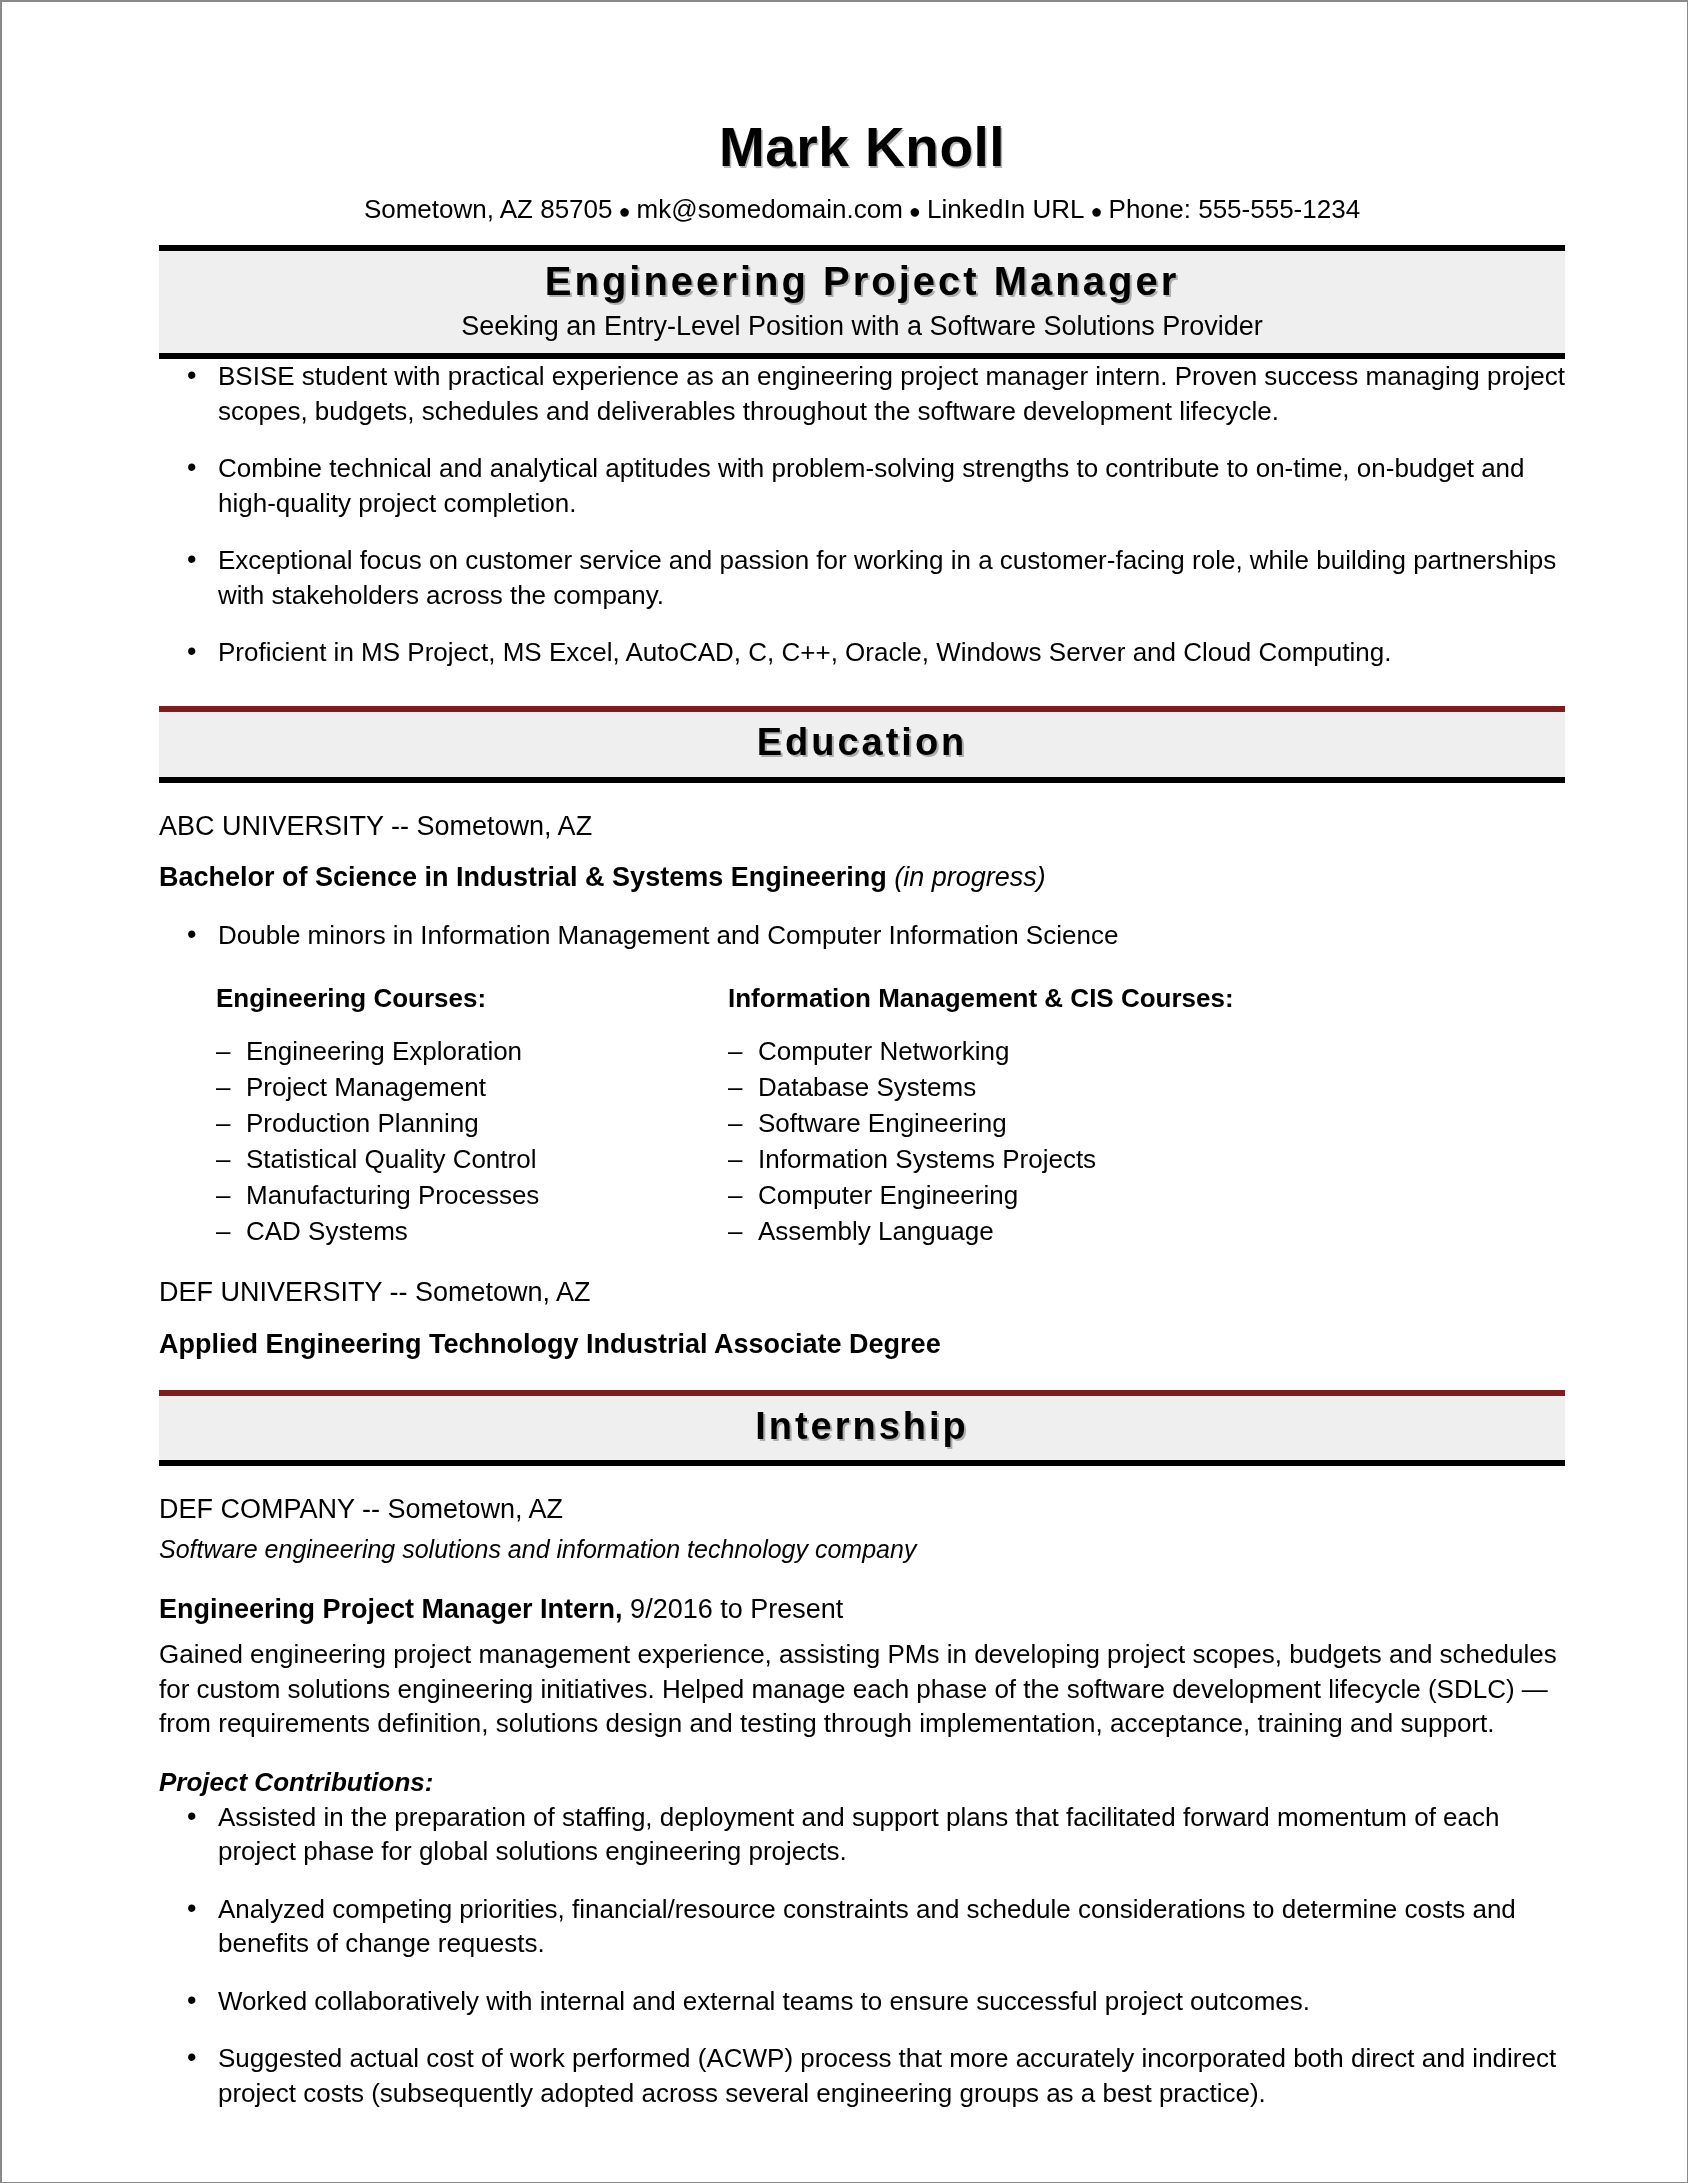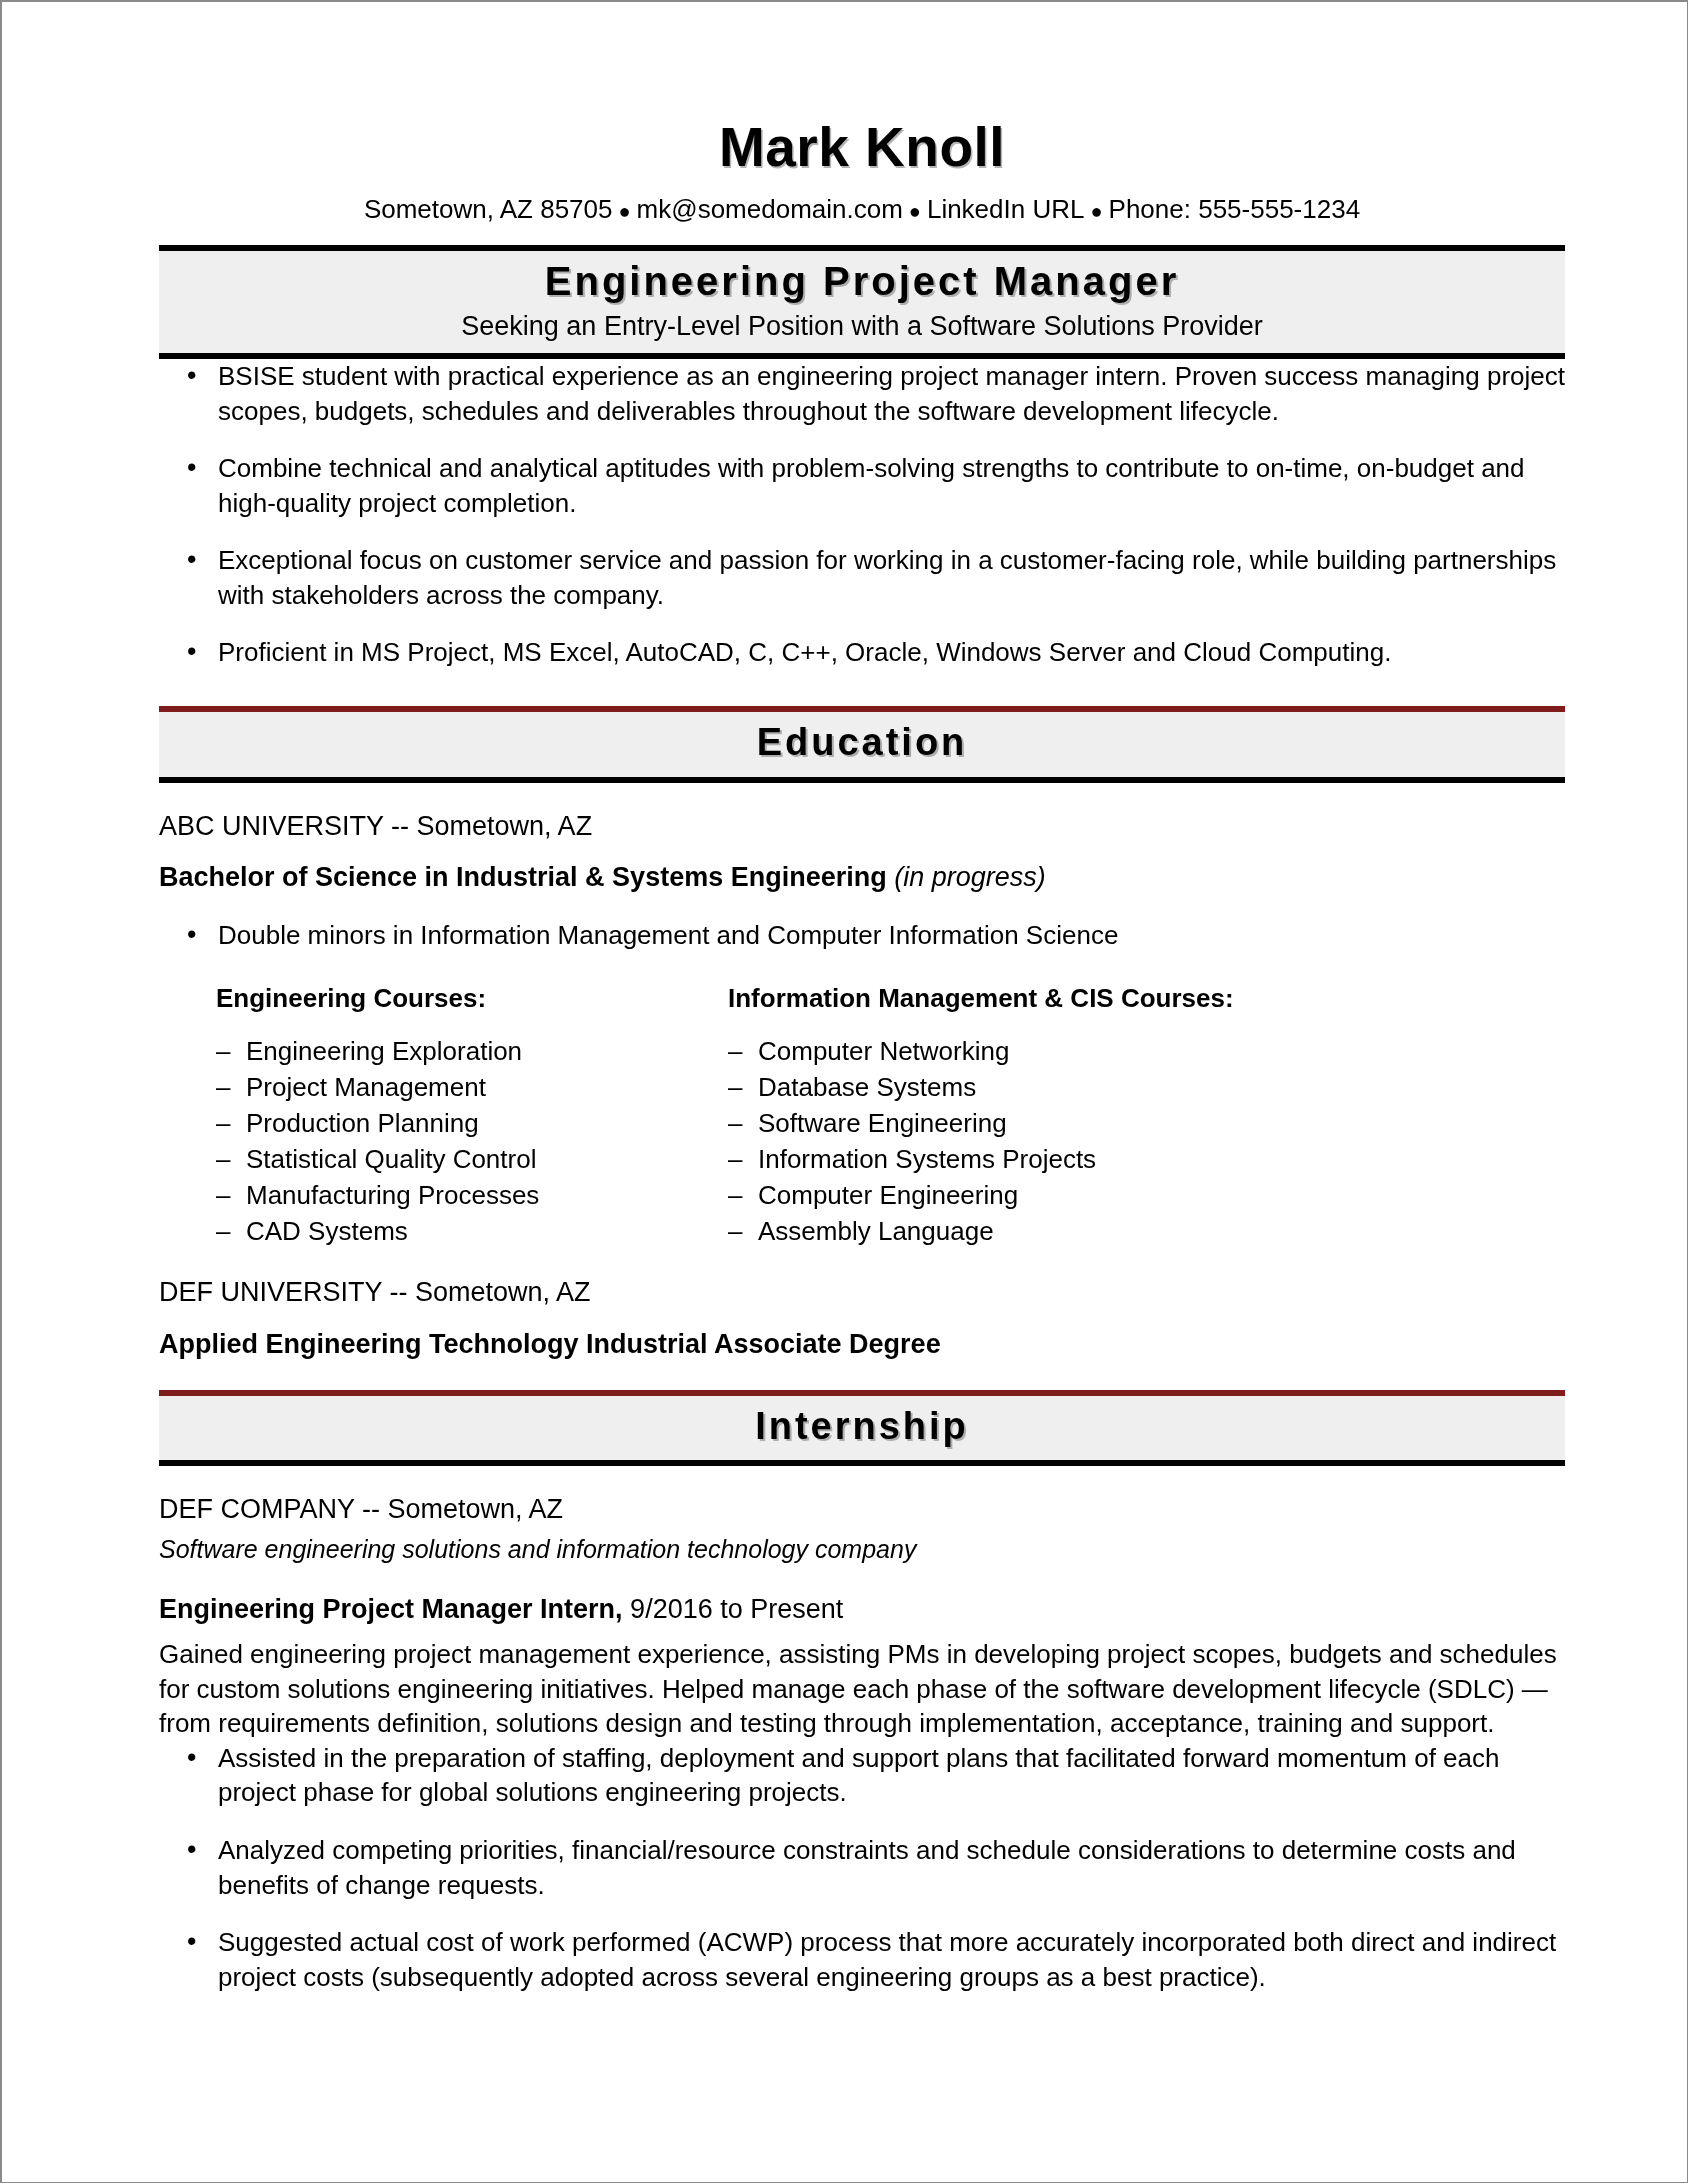--- a/index.html
+++ b/index.html
@@ -296,22 +296,24 @@
     <div class="org-line">DEF COMPANY -- Sometown, AZ</div>
     <div class="company-tagline">Software engineering solutions and information technology company</div>
 
     <div class="role-line">
       <span class="role-name">Engineering Project Manager Intern,</span>
       <span>9/2016 to Present</span>
     </div>
 
     <div class="para">Gained engineering project management experience, assisting PMs in developing project scopes, budgets and schedules for custom solutions engineering initiatives. Helped manage each phase of the software development lifecycle (SDLC) — from requirements definition, solutions design and testing through implementation, acceptance, training and support.</div>
 
+    <div class="subhead-italic">Project Contributions:</div>
 
     <ul class="bullets contrib-list">
       <li>Assisted in the preparation of staffing, deployment and support plans that facilitated forward momentum of each project phase for global solutions engineering projects.</li>
       <li>Analyzed competing priorities, financial/resource constraints and schedule considerations to determine costs and benefits of change requests.</li>
+      <li>Worked collaboratively with internal and external teams to ensure successful project outcomes.</li>
       <li>Suggested actual cost of work performed (ACWP) process that more accurately incorporated both direct and indirect project costs (subsequently adopted across several engineering groups as a best practice).</li>
     </ul>
 
   </div>
 </div>
 
 
 </body></html>

